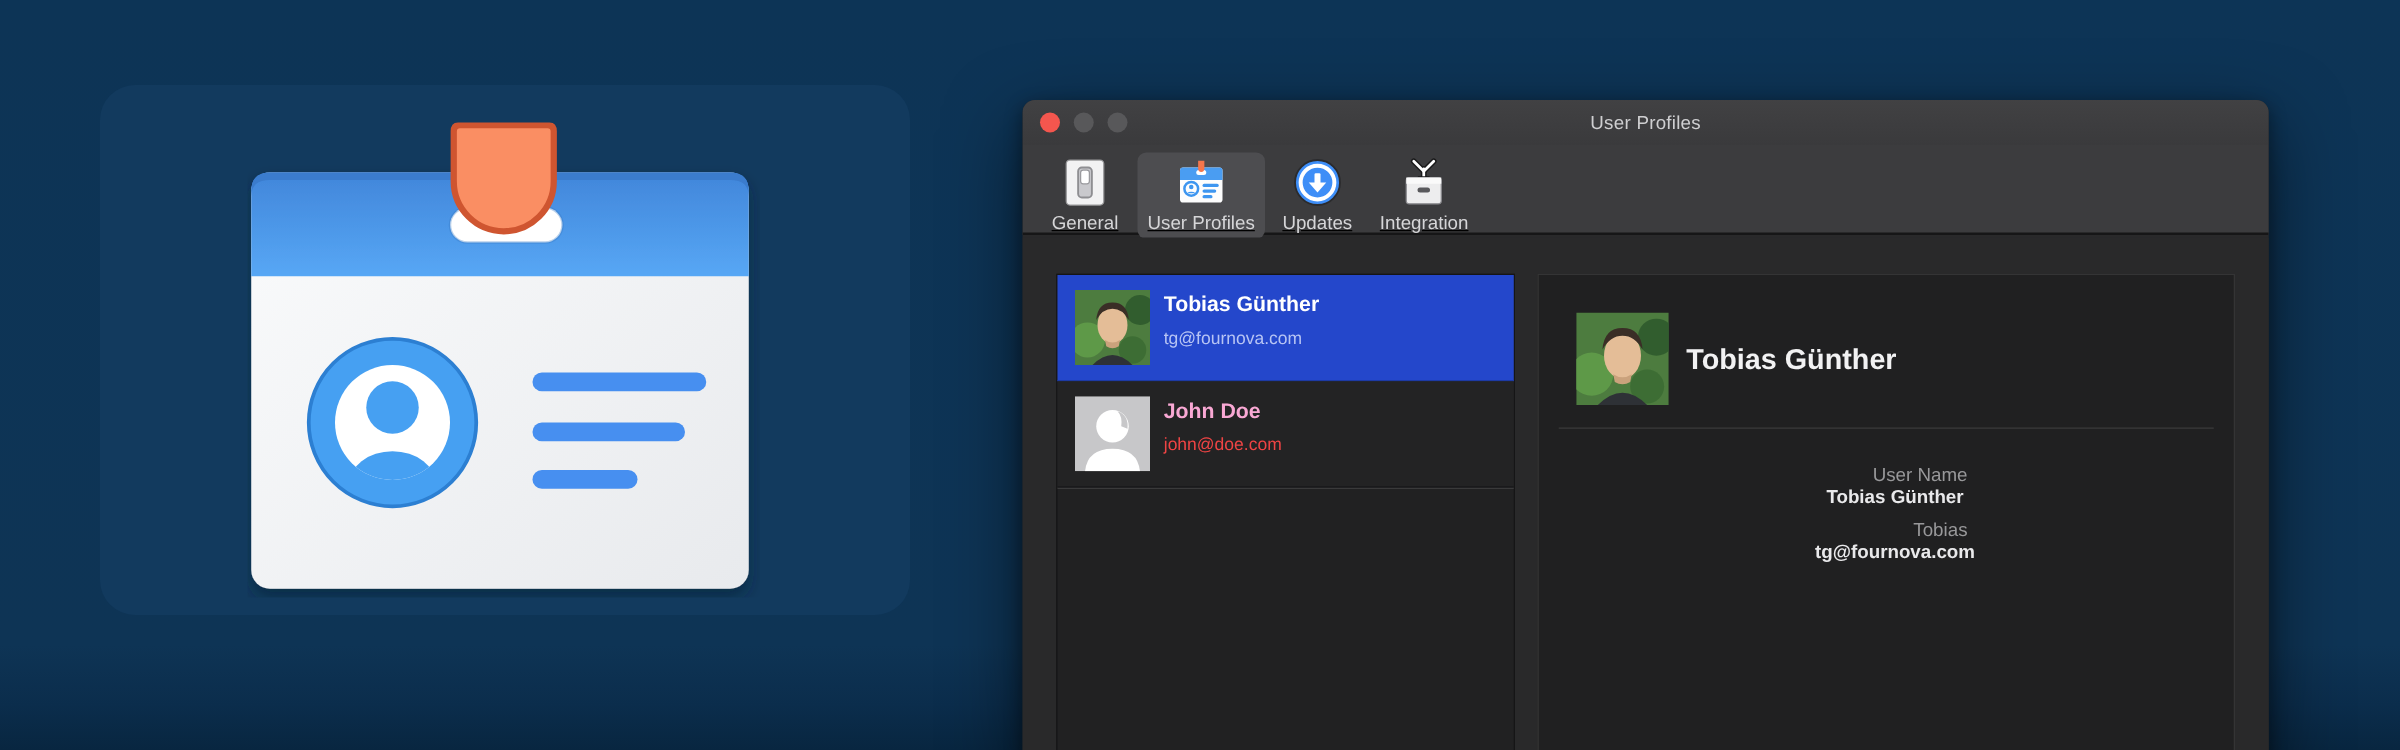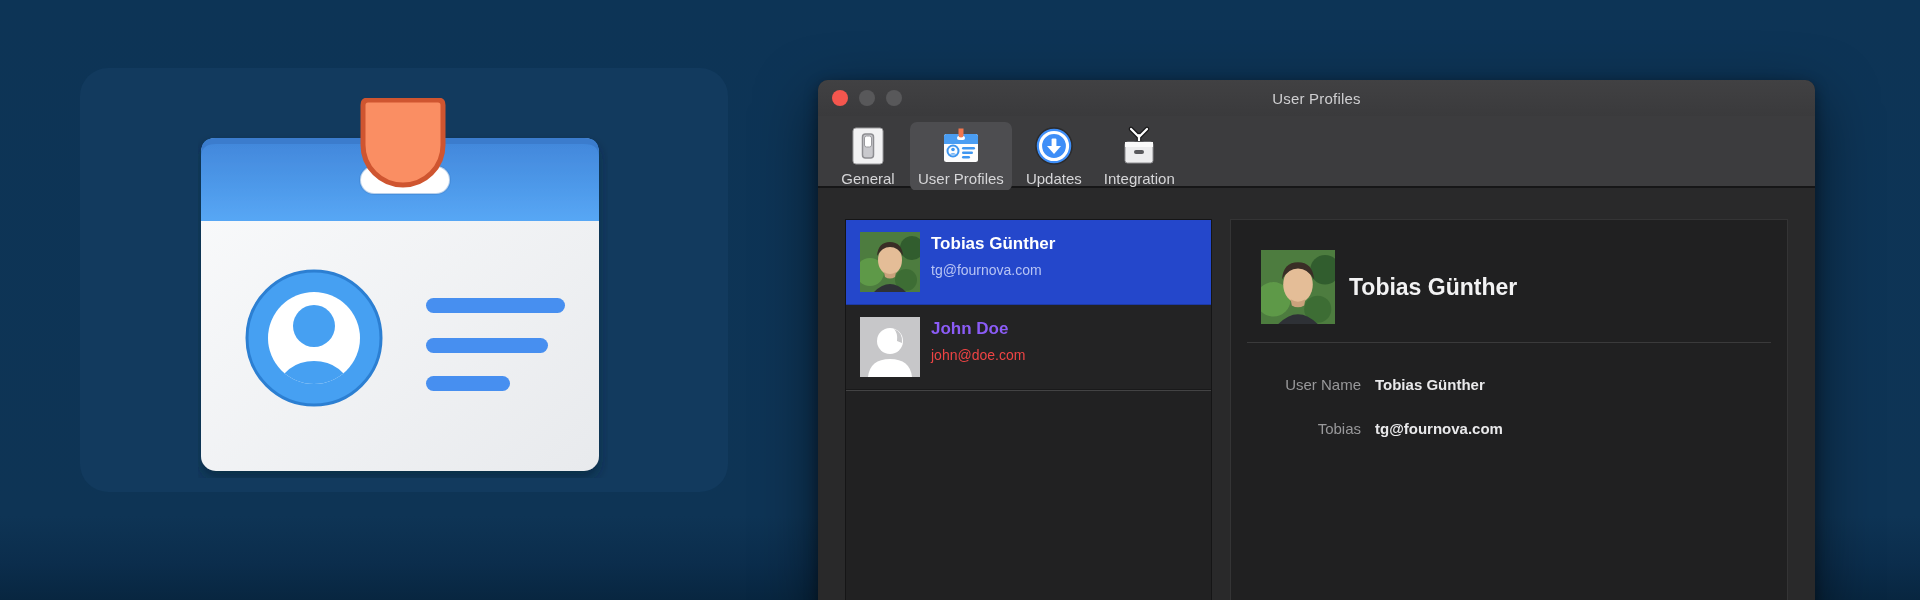--- a/index.html
+++ b/index.html
@@ -29,48 +29,48 @@
   .light{width:16px;height:16px;border-radius:50%;}
   .light.close{background:#f4564e;}
   .light.min,.light.zoom{background:#58585a;}
   .win-title{font-size:15px;color:#cfcfd1;letter-spacing:.2px;}
   .toolbar{
     background:#3c3c3e;border-bottom:2px solid #161617;
     display:flex;align-items:flex-start;gap:6px;padding:6px 0 6px 14px;height:72px;box-sizing:border-box;
   }
   .tb-item{
     display:flex;flex-direction:column;align-items:center;justify-content:flex-start;
-    gap:3px;padding:3px 8px 4px;border-radius:7px;cursor:default;min-width:56px;
+    gap:3px;padding:3px 8px 4px;border-radius:7px;cursor:default;min-width:56px;text-decoration:underline;
   }
   .tb-item.selected{background:#4d4d50;}
   .tb-icon{width:42px;height:42px;display:block;}
   .tb-label{font-size:15px;color:#d6d6d8;white-space:nowrap;}
   
   .content{position:absolute;left:0;right:0;top:110px;bottom:0;background:#29292a;}
   .list-panel{
     position:absolute;left:27px;top:29px;width:367px;bottom:-2px;
     background:#212122;border:1px solid #151516;box-sizing:border-box;
   }
   .profile-row{position:relative;height:84px;border-bottom:1px solid #19191a;}
   .profile-row.selected{background:#2447cb;border-bottom:1px solid #1d3aa5;}
   .profile-row.plain{background:#232324;}
   .profile-row .avatar{position:absolute;left:14px;top:12px;width:60px;height:60px;}
-  .profile-row .p-name{position:absolute;left:85px;top:14px;font-size:17px;font-weight:bold;color:#8b5cf6;}
+  .profile-row .p-name{position:absolute;left:85px;top:14px;font-size:17px;font-weight:bold;color:#f9a8d4;}
   .profile-row.selected .p-name{color:#ffffff;}
   .profile-row .p-email{position:absolute;left:85px;top:42px;font-size:14px;color:#ef4444;}
   .profile-row.selected .p-email{color:#b7c4f4;}
   .list-rest{height:0;border-top:1px solid #434344;}
   .detail-panel{
     position:absolute;left:412px;top:29px;width:558px;bottom:-2px;
     background:#202021;border:1px solid #343435;box-sizing:border-box;
   }
   .d-avatar{position:absolute;left:30px;top:30px;width:74px;height:74px;}
   .d-name{position:absolute;left:118px;top:54px;font-size:23px;font-weight:bold;color:#f2f2f3;}
   .d-divider{position:absolute;left:16px;right:16px;top:122px;height:1px;background:#3a3a3b;}
-  .field-row{position:absolute;left:0;right:0;height:24px;display:flex;align-items:center;}
+  .field-row{position:absolute;left:0;right:0;height:24px;display:flex;align-items:center;flex-direction:column;}
   .field-row.r0{top:152px;}
   .field-row.r1{top:196px;}
   .f-label{width:130px;text-align:right;font-size:15px;color:#98989a;flex:none;}
   .f-value{margin-left:14px;font-size:15px;font-weight:bold;color:#e9e9eb;}
 </style>
 </head>
 <body>
 
 <div class="hero-panel"></div>
 

